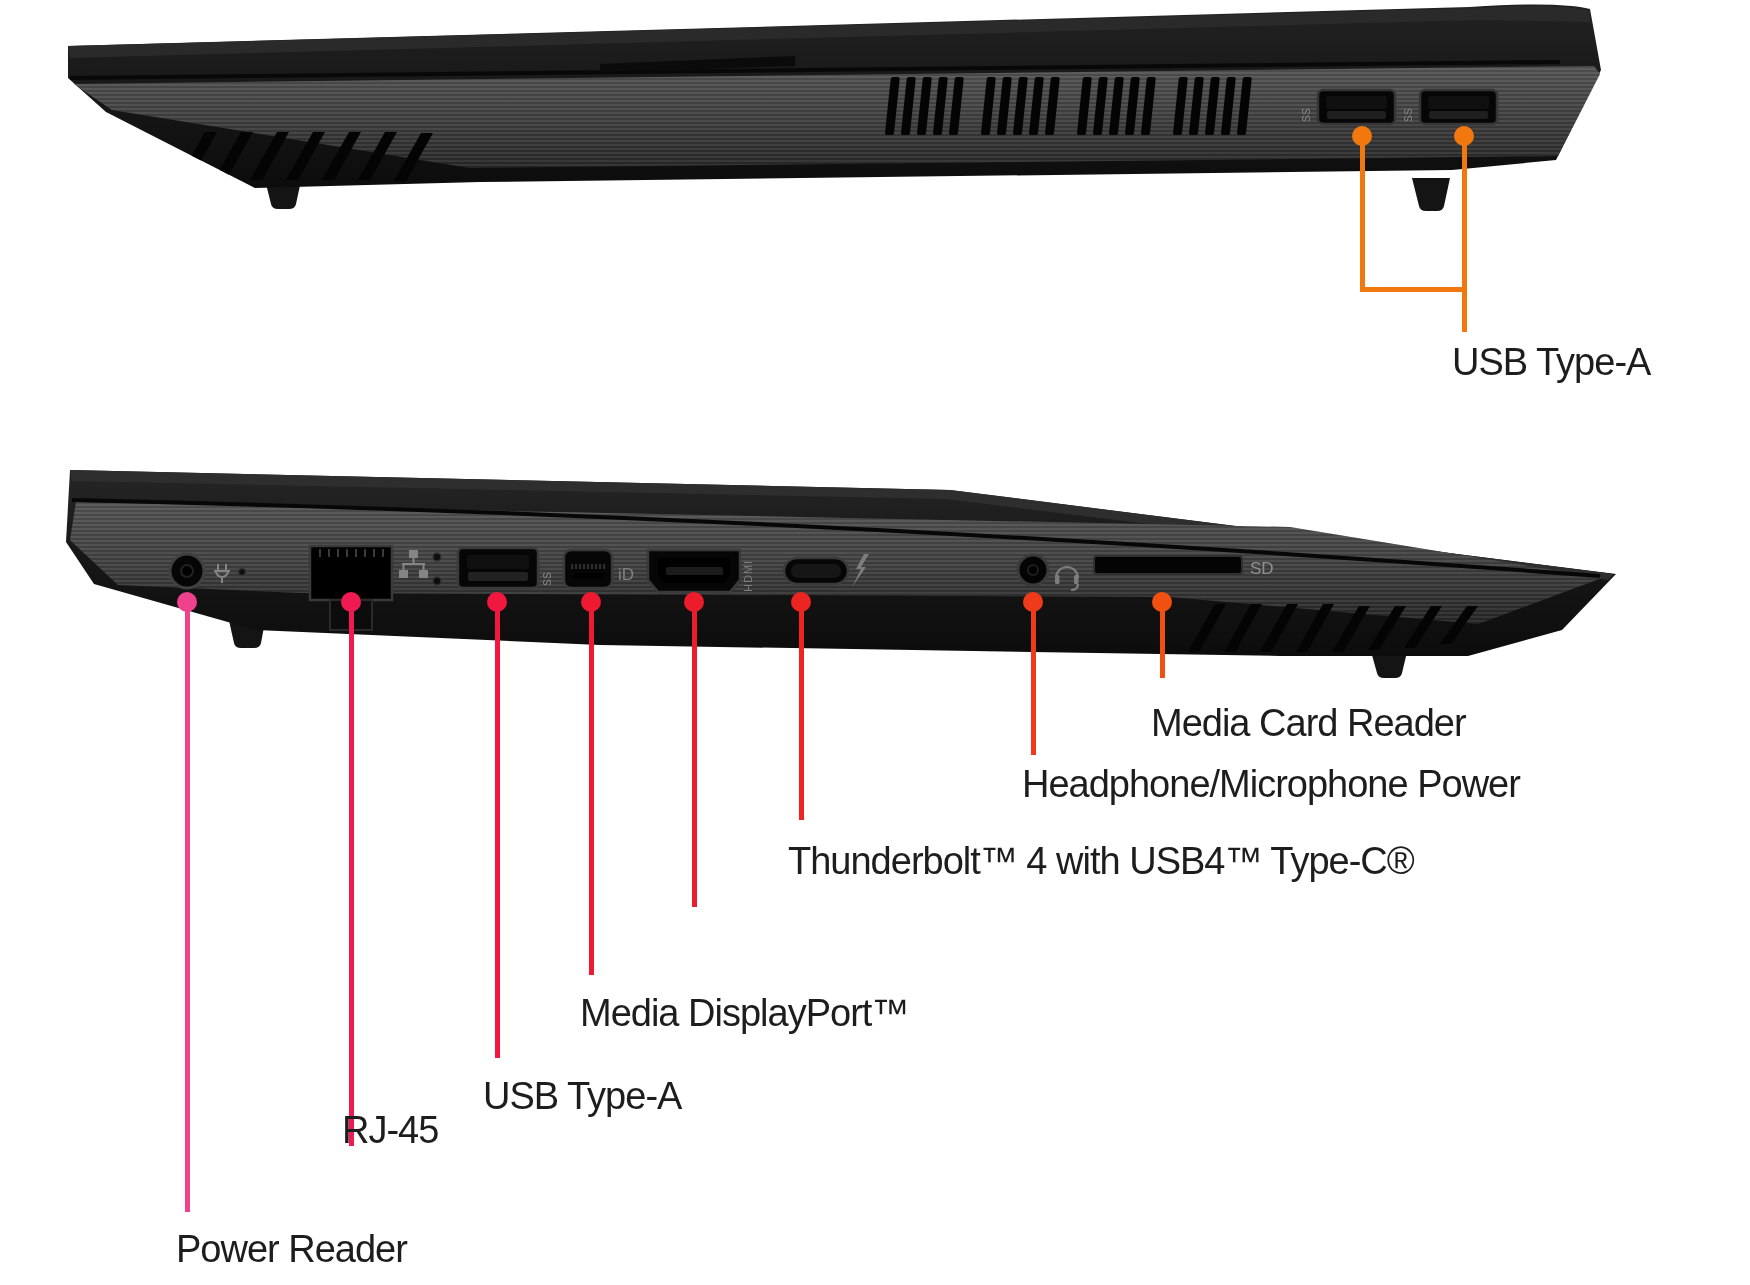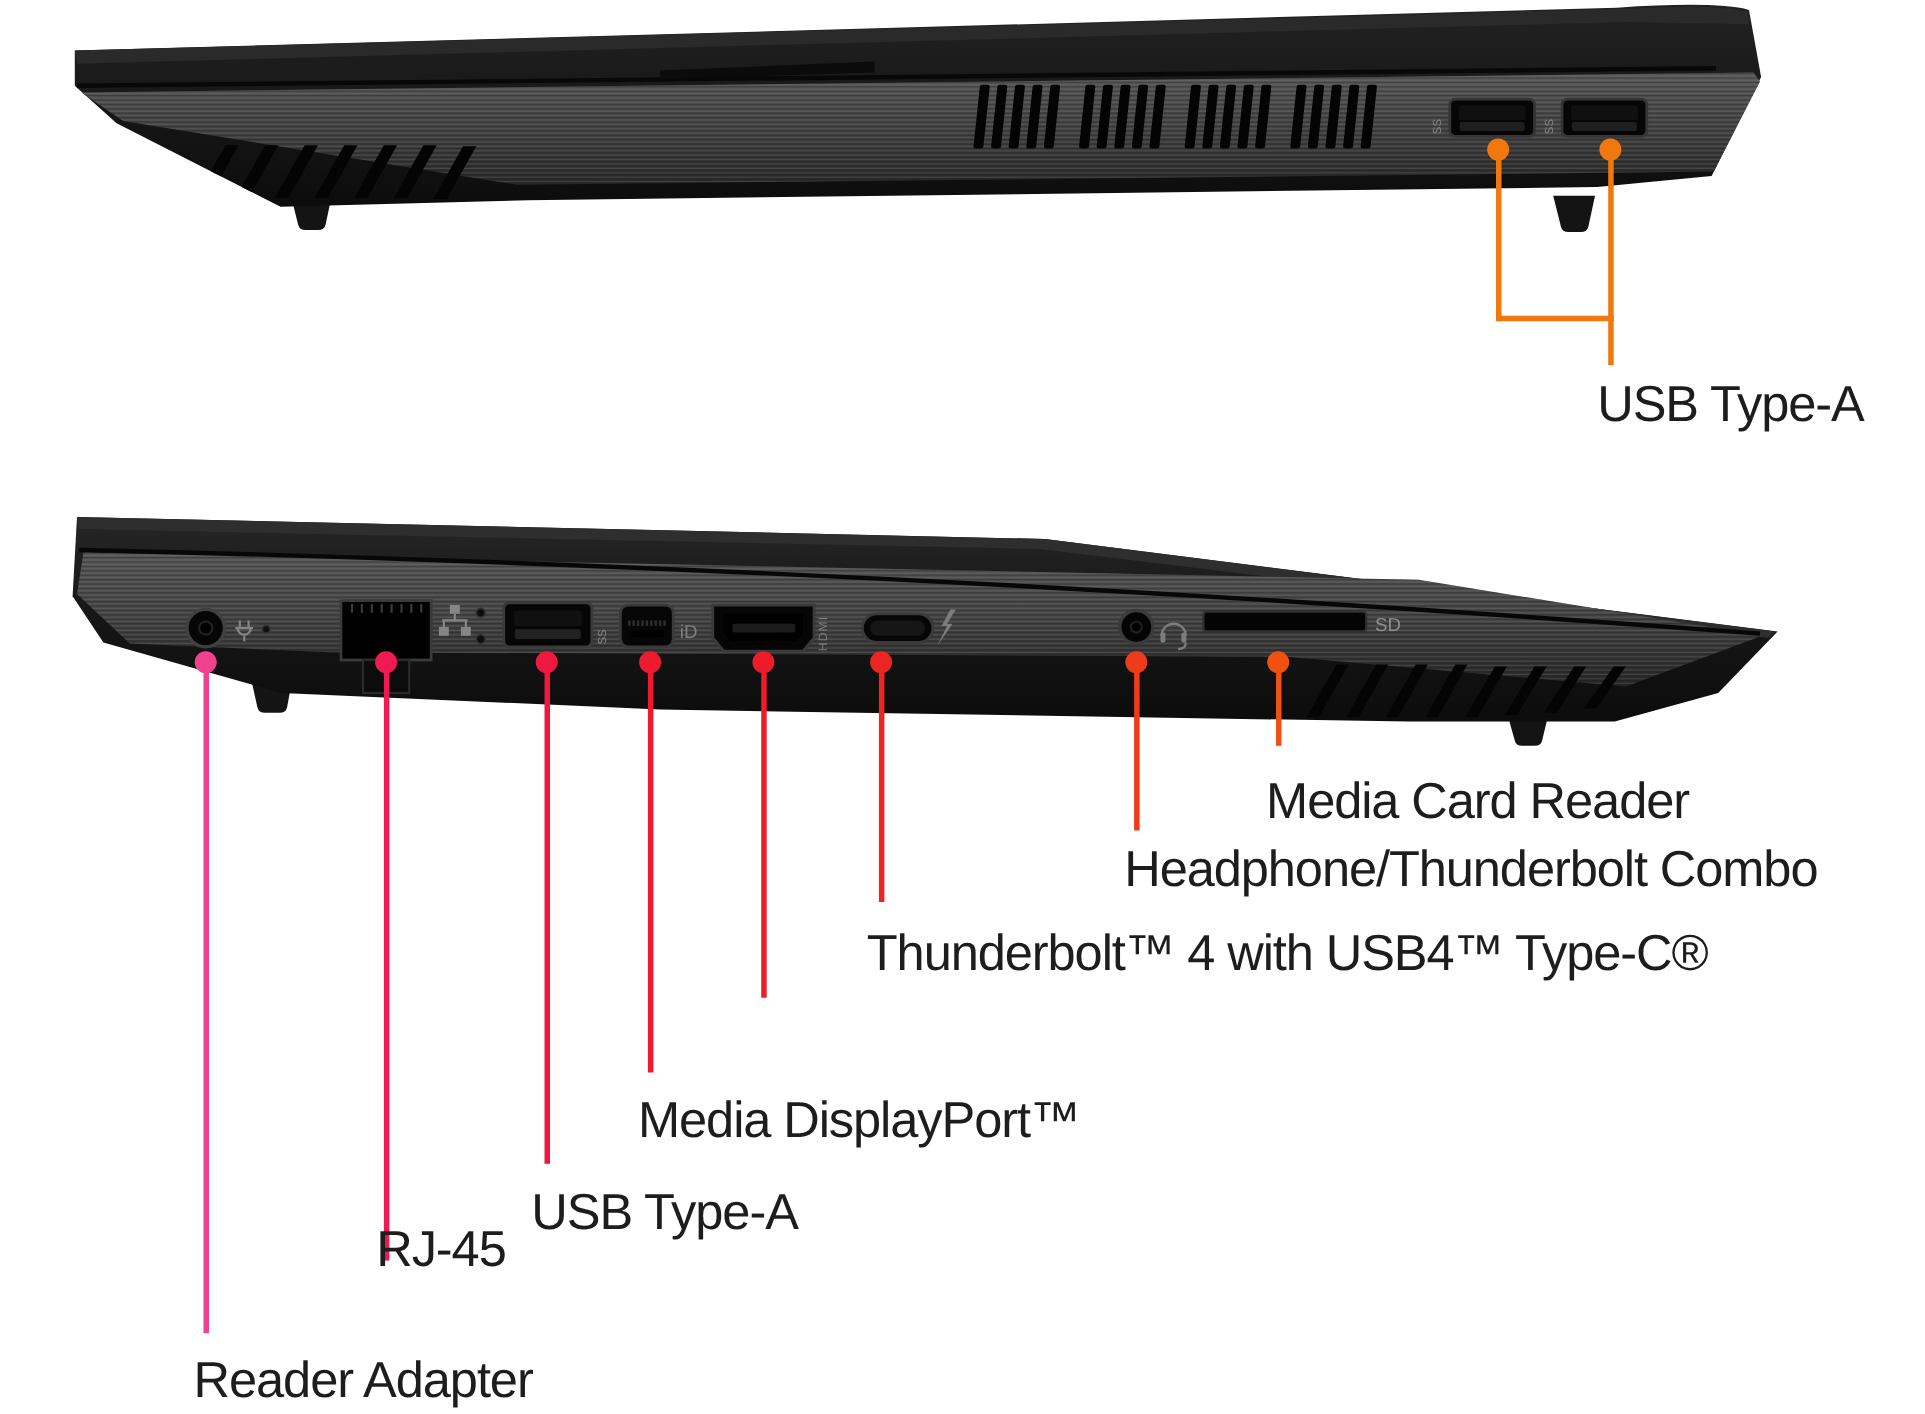--- a/index.html
+++ b/index.html
@@ -3,21 +3,21 @@
 <meta charset="utf-8">
 <style>
   html,body{margin:0;padding:0;background:#ffffff;}
   .stage{position:relative;width:1750px;height:1285px;background:#ffffff;overflow:hidden;
          font-family:"Liberation Sans",sans-serif;}
   svg.laptop{position:absolute;display:block;}
   .callout{position:absolute;top:0;width:0;}
   .dot{position:absolute;left:-10px;width:20px;height:20px;border-radius:50%;background:var(--c,#f00);}
   .vline{position:absolute;left:-2.5px;width:5px;background:var(--c,#f00);}
   .hline{position:absolute;height:5px;background:var(--c,#f00);}
-  .port-label{position:absolute;font-size:46px;letter-spacing:-1px;color:#1d1d1d;
+  .port-label{position:absolute;font-size:38px;letter-spacing:-1px;color:#1d1d1d;
               white-space:nowrap;font-weight:400;line-height:1.1;}
 </style>
 </head>
 <body>
 
 <div class="stage">
 
   <svg class="laptop" style="left:0;top:0;width:1750px;height:230px" viewBox="0 0 1750 230" preserveAspectRatio="none">
     <defs>
       <linearGradient id="silGrad1" x1="0" y1="0" x2="0" y2="1">
@@ -256,20 +256,20 @@
   <div class="callout" style="left: 1033px; --c: #EF3B1C;">
     <span class="dot" style="top:592px"></span>
     <span class="vline" style="top:604px;height:151px"></span>
   </div>
   <div class="callout" style="left: 1162px; --c: #F05010;">
     <span class="dot" style="top:592px"></span>
     <span class="vline" style="top:604px;height:74px"></span>
   </div>
 
   <div class="port-label" style="left:1151px;top:703px">Media Card Reader</div>
-  <div class="port-label" style="left:1022px;top:764px">Headphone/Thunderbolt Combo</div>
+  <div class="port-label" style="left:1022px;top:764px">Headphone/Microphone Power</div>
   <div class="port-label" style="left:788px;top:841px">Thunderbolt™ 4 with USB4™ Type-C®</div>
   <div class="port-label" style="left:580px;top:993px">Media DisplayPort™</div>
   <div class="port-label" style="left:483px;top:1076px">USB Type-A</div>
   <div class="port-label" style="left:342px;top:1110px">RJ-45</div>
-  <div class="port-label" style="left:176px;top:1229px">Reader Adapter</div>
+  <div class="port-label" style="left:176px;top:1229px">Power Reader</div>
 
 </div>
 
 </body></html>

